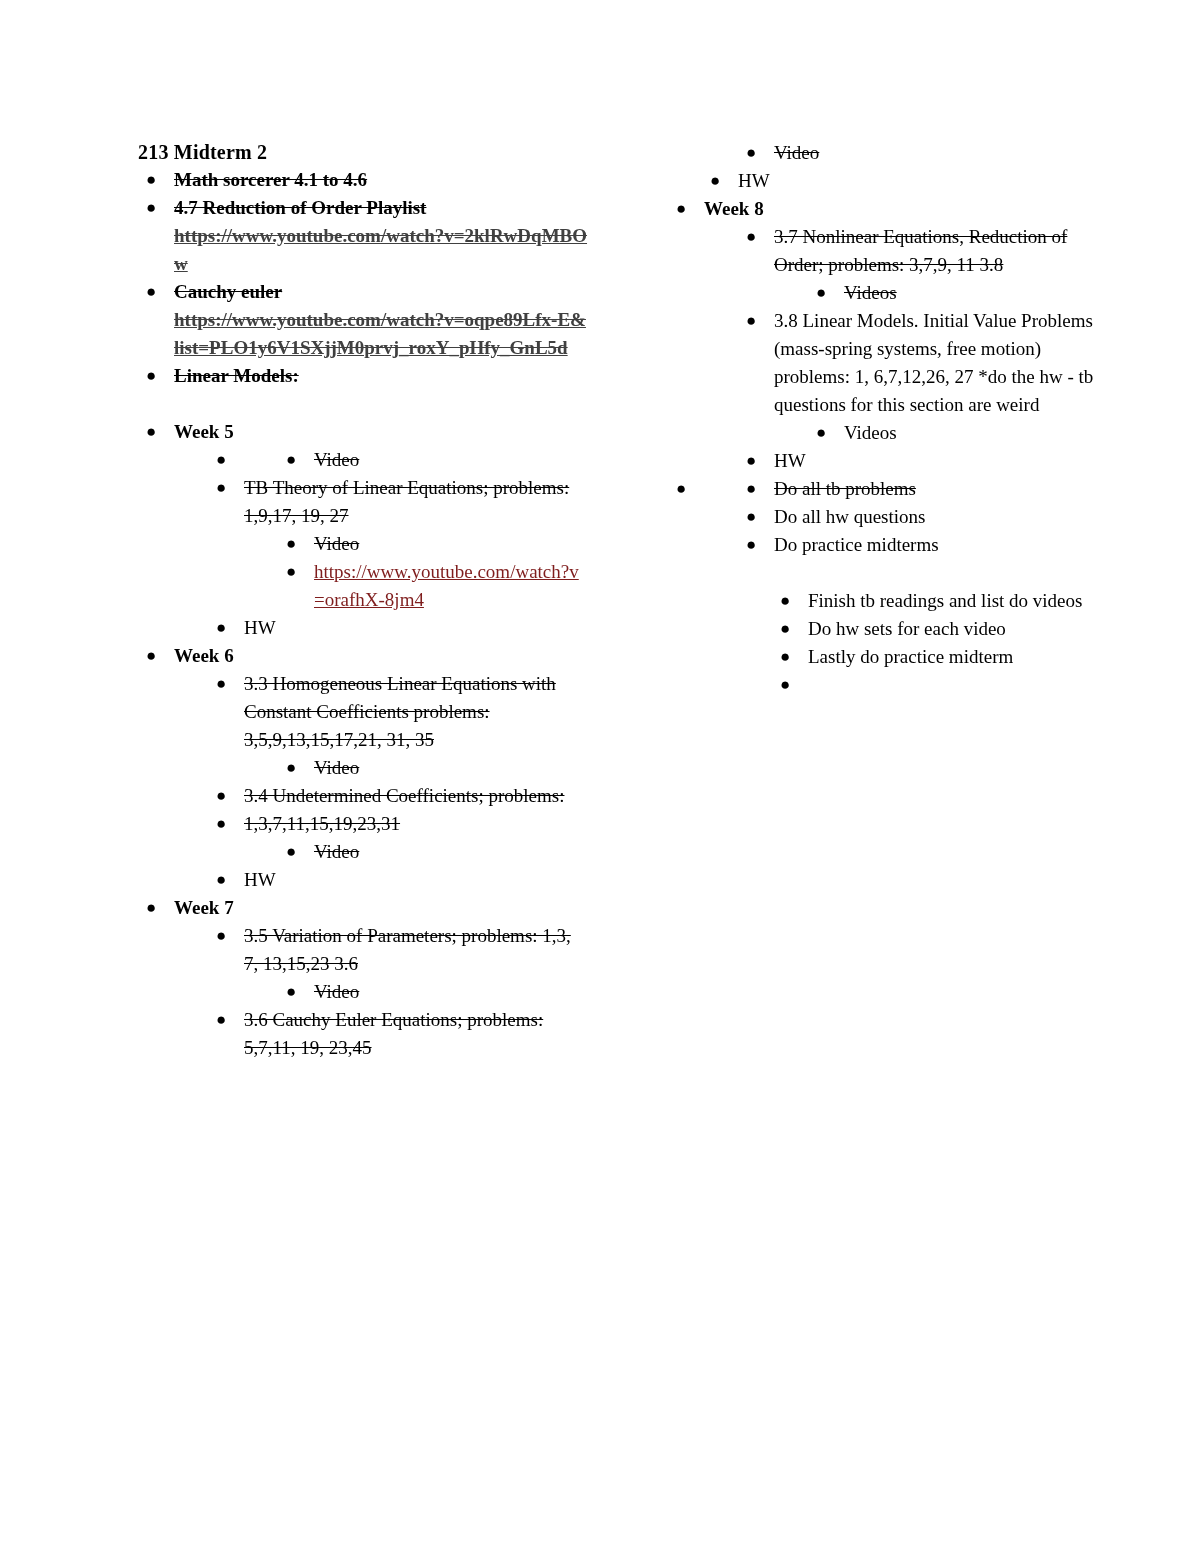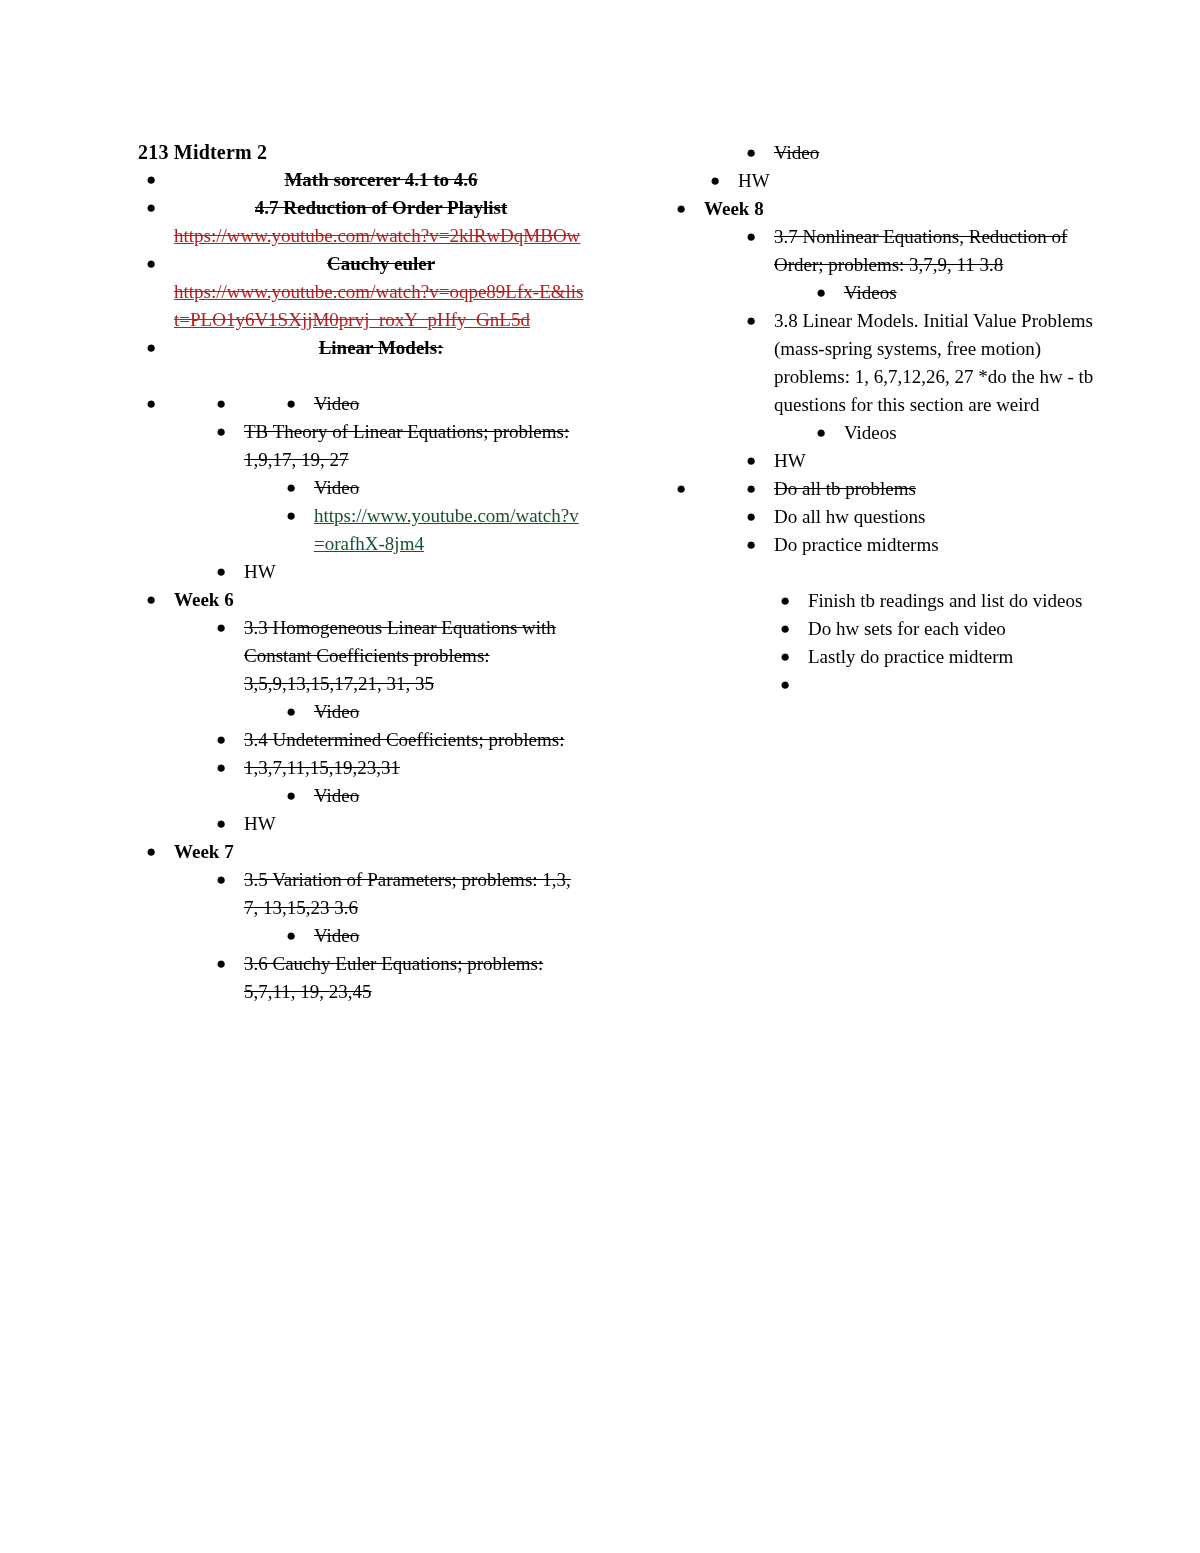--- a/index.html
+++ b/index.html
@@ -61,34 +61,34 @@
   li > .txt {
     display: block;
   }
   
   li > ul {
     margin-left: 34px;
   }
 
   .bold { font-weight: bold; }
   .strike { text-decoration: line-through; }
-  .bold.strike { text-decoration: line-through; text-align: center; }
+  .bold.strike { text-decoration: line-through; }
 
   a.link, .link {
-    color: #b91c1c;
-    font-weight: normal;
+    color: #404040;
+    font-weight: bold;
     text-decoration: underline;
     word-break: break-all;
     display: block;
   }
   .link.strike {
     text-decoration: underline line-through;
   }
   .link-plain {
-    color: #14532d;
+    color: #7f1d1d;
     font-weight: normal;
     text-decoration: underline;
     word-break: break-all;
     display: block;
   }
   .spacer-li { height: 28px; }
   .empty-txt { display:block; min-height: 28px; }
 </style>
 </head>
 <body>
@@ -120,20 +120,21 @@
 
       <li>
         <span class="bullet">●</span>
         <span class="txt bold strike">Linear Models:</span>
       </li>
 
       <li class="spacer-li"></li>
 
       <li>
         <span class="bullet">●</span>
+        <span class="txt bold">Week 5</span>
         <ul>
           <li>
             <span class="bullet">●</span>
             <ul>
               <li>
                 <span class="bullet">●</span>
                 <span class="txt strike">Video</span>
               </li>
             </ul>
           </li>

